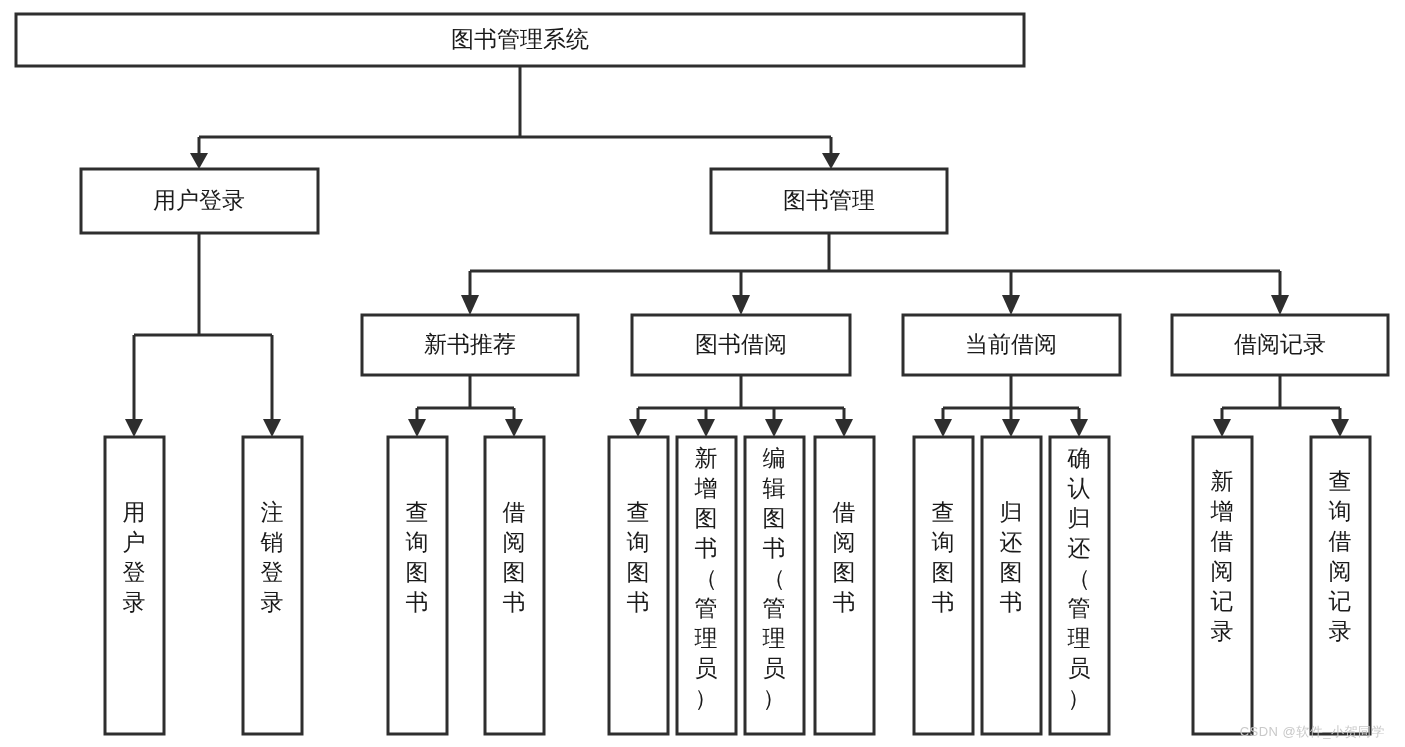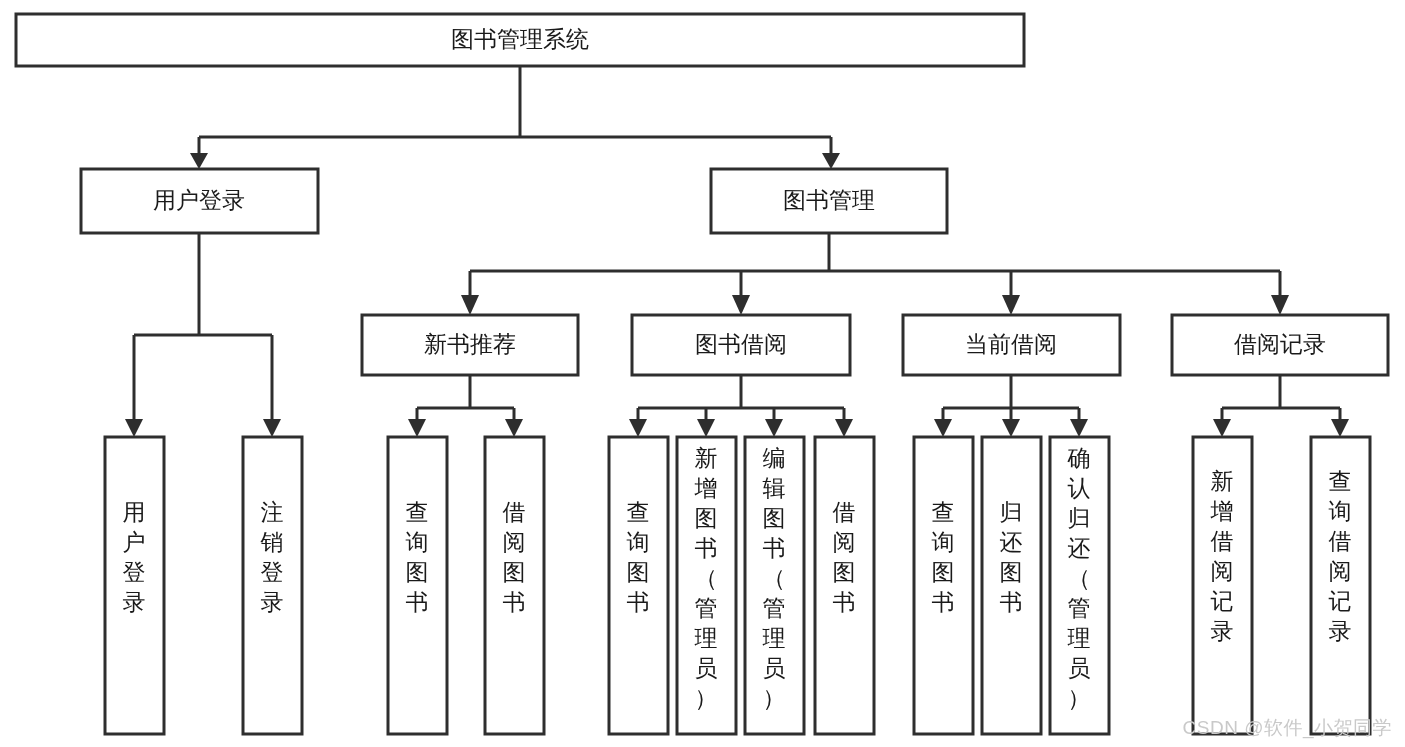--- a/index.html
+++ b/index.html
@@ -46,24 +46,24 @@
     stroke: #2e2e2e;
     stroke-width: 3;
     fill: none;
   }
   .arrow-head {
     fill: #2e2e2e;
     stroke: none;
   }
   .watermark {
     position: absolute;
-    right: 13px;
+    right: 20px;
     bottom: 6px;
     font-family: "Liberation Sans", "DejaVu Sans", sans-serif;
-    font-size: 19px;
+    font-size: 13px;
     color: #c9c9c9;
     letter-spacing: 0.5px;
     pointer-events: none;
     user-select: none;
   }
 </style>
 </head>
 <body>
 
 <svg id="diagram" viewBox="0 0 1405 747" xmlns="http://www.w3.org/2000/svg">

